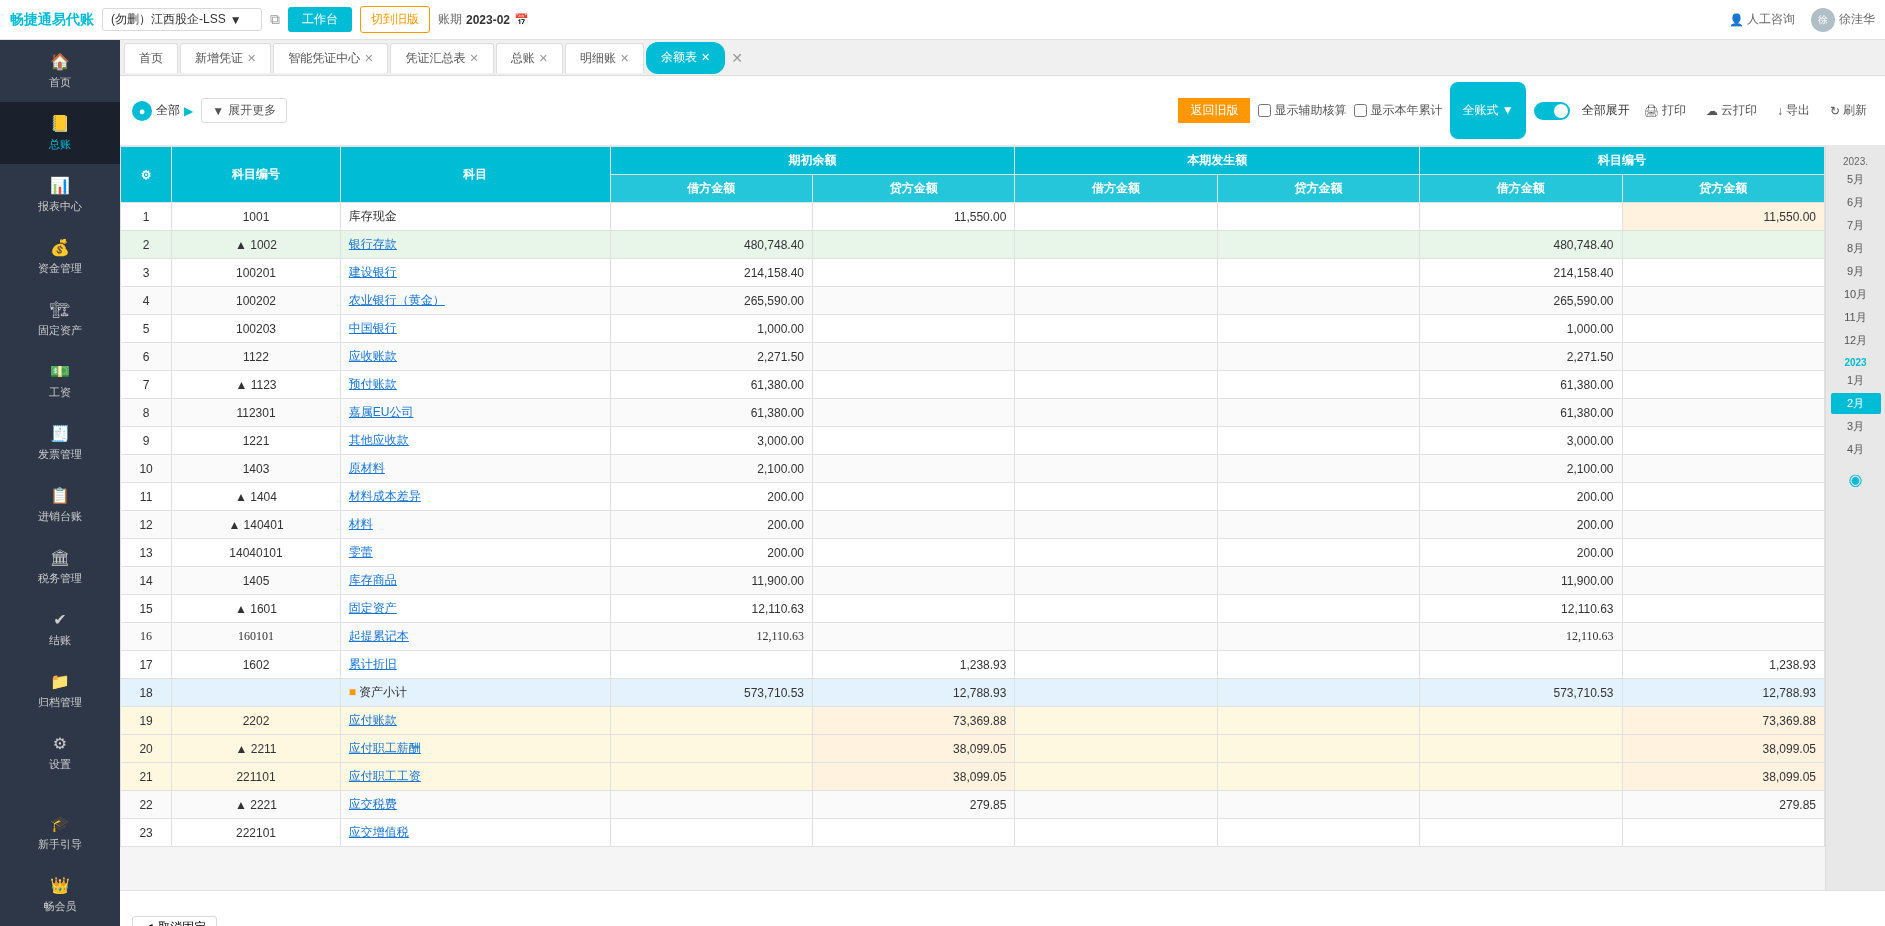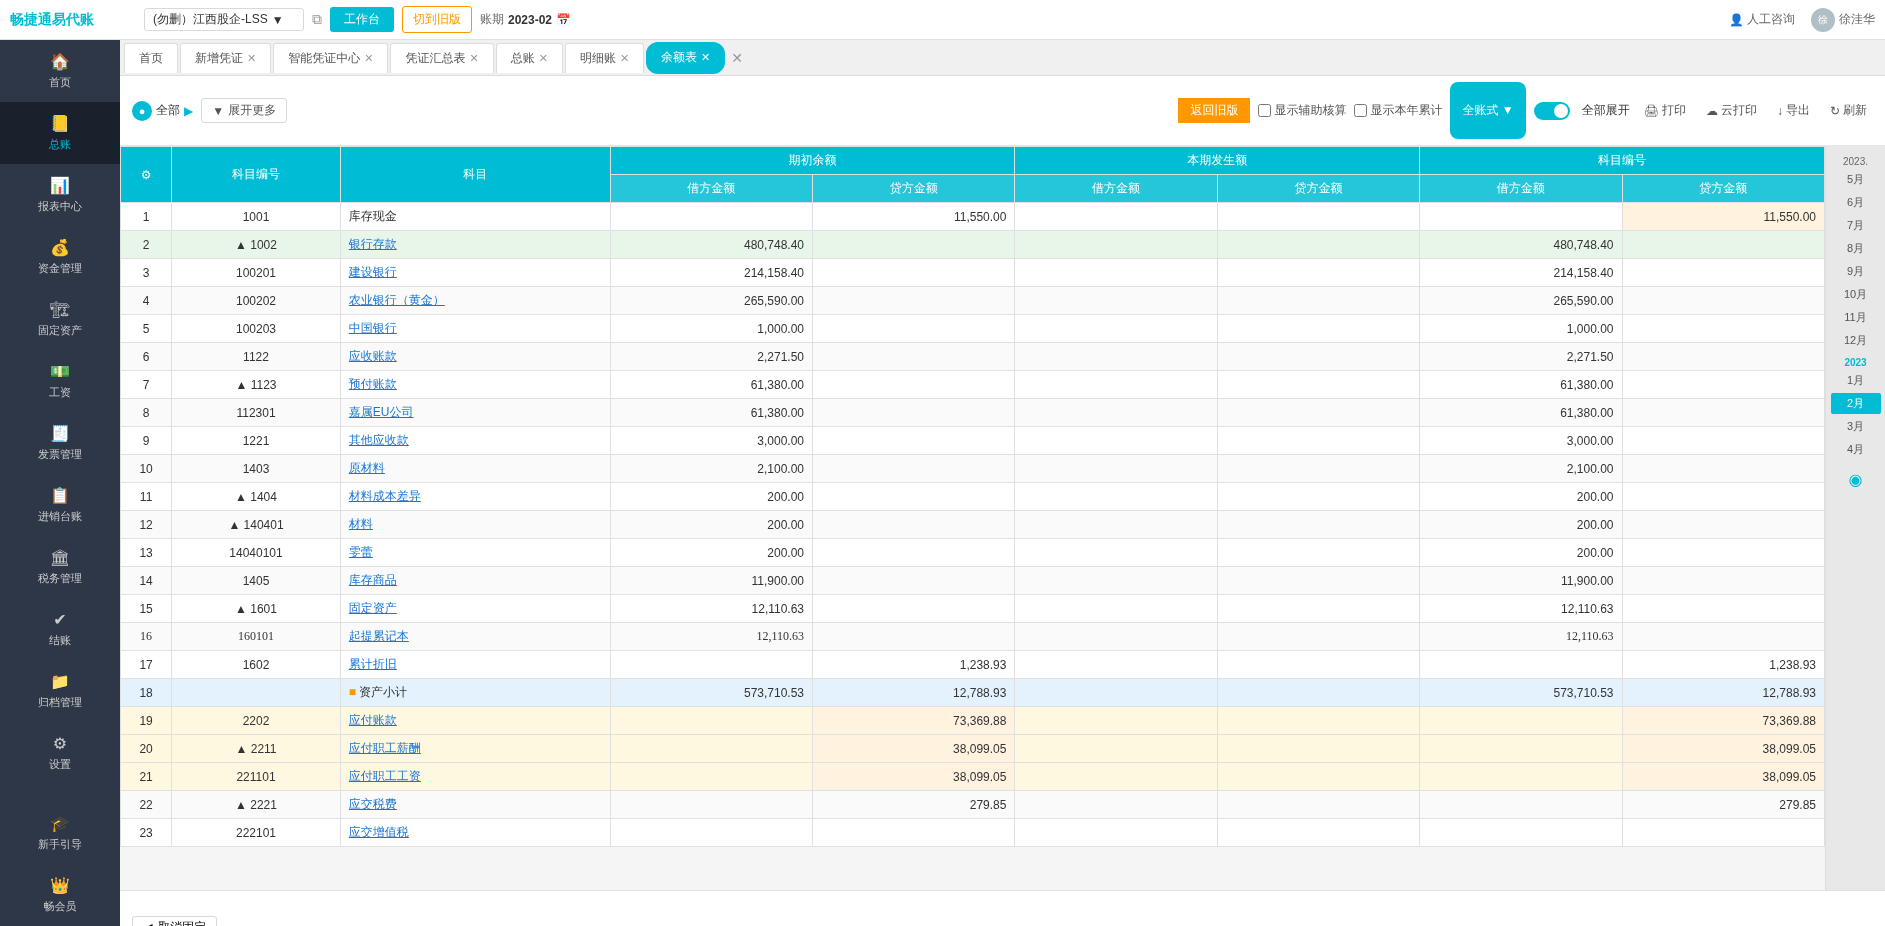--- a/index.html
+++ b/index.html
@@ -1,21 +1,21 @@
 <!DOCTYPE html>
 <html><head>
   <meta charset="utf-8">
   <style>
     * { box-sizing: border-box; margin: 0; padding: 0; }
     body { font-family: 'Microsoft YaHei', Arial, sans-serif; font-size: 12px; background: #f0f2f5; color: #333; overflow: hidden; }
 
     
     .top-bar { height: 40px; background: #fff; display: flex; align-items: center; padding: 0 10px; border-bottom: 1px solid #e0e0e0; gap: 8px; }
     .app-logo { color: #00bcd4; font-weight: bold; font-size: 14px; white-space: nowrap; }
-    .company-selector { border: 1px solid #d9d9d9; border-radius: 3px; padding: 2px 8px; font-size: 12px; color: #333; display: flex; align-items: center; gap: 4px; cursor: pointer; min-width: 160px; margin-left: 42px; }
+    .company-selector { border: 1px solid #d9d9d9; border-radius: 3px; padding: 2px 8px; font-size: 12px; color: #333; display: flex; align-items: center; gap: 4px; cursor: pointer; min-width: 160px; }
     .workbench-btn { background: #00bcd4; color: #fff; border: none; border-radius: 3px; padding: 4px 14px; font-size: 12px; cursor: pointer; }
     .switch-btn { border: 1px solid #ff9800; color: #ff9800; background: #fff; border-radius: 3px; padding: 4px 10px; font-size: 12px; cursor: pointer; }
     .period-info { font-size: 12px; color: #666; display: flex; align-items: center; gap: 4px; }
     .top-right { margin-left: auto; display: flex; align-items: center; gap: 16px; font-size: 12px; color: #666; }
     .user-info { display: flex; align-items: center; gap: 4px; }
     .avatar { width: 24px; height: 24px; background: #b0bec5; border-radius: 50%; display: flex; align-items: center; justify-content: center; color: #fff; font-size: 10px; }
 
     
     .main-layout { display: flex; height: calc(100vh - 40px); }
 
@@ -46,21 +46,21 @@
     .full-mode-btn { background: #00bcd4; color: #fff; border: none; border-radius: 8px; padding: 20px 12px; font-size: 12px; cursor: pointer; display: flex; align-items: center; gap: 4px; }
     .toggle-switch { display: flex; align-items: center; gap: 12px; font-size: 12px; }
     .toggle { width: 36px; height: 18px; background: #00bcd4; border-radius: 9px; position: relative; cursor: pointer; }
     .toggle-knob { width: 14px; height: 14px; background: #fff; border-radius: 50%; position: absolute; top: 2px; right: 2px; }
     .icon-btn { display: flex; align-items: center; gap: 3px; font-size: 12px; color: #555; cursor: pointer; padding: 3px 6px; border-radius: 3px; }
 
     
     .table-area { flex: 1; overflow: auto; position: relative; }
     .balance-table { width: 100%; border-collapse: collapse; font-size: 12px; }
     .balance-table th, .balance-table td { border: 1px solid #e0e0e0; padding: 5px 8px; white-space: nowrap; }
-    .balance-table thead th { background: #00bcd4; color: #fff; text-align: center; font-weight: normal; }
+    .balance-table thead th { background: #00bcd4; color: #fff; text-align: center; font-weight: bold; }
     .balance-table td.number { text-align: right; }
     .balance-table td.center { text-align: center; }
     .row-settings { background: #00bcd4; color: #fff; width: 30px; text-align: center; }
     .link-text { color: #1976d2; text-decoration: underline; cursor: pointer; }
 
     
     .right-panel { width: 60px; background: #e8e8e8; display: flex; flex-direction: column; align-items: center; padding-top: 10px; border-left: 1px solid #ddd; font-size: 11px; color: #555; gap: 2px; overflow: hidden; }
     .month-item { width: 50px; text-align: center; padding: 3px 0; cursor: pointer; border-radius: 2px; }
     .month-item.active { background: #00bcd4; color: #fff; border-radius: 2px; }
 

